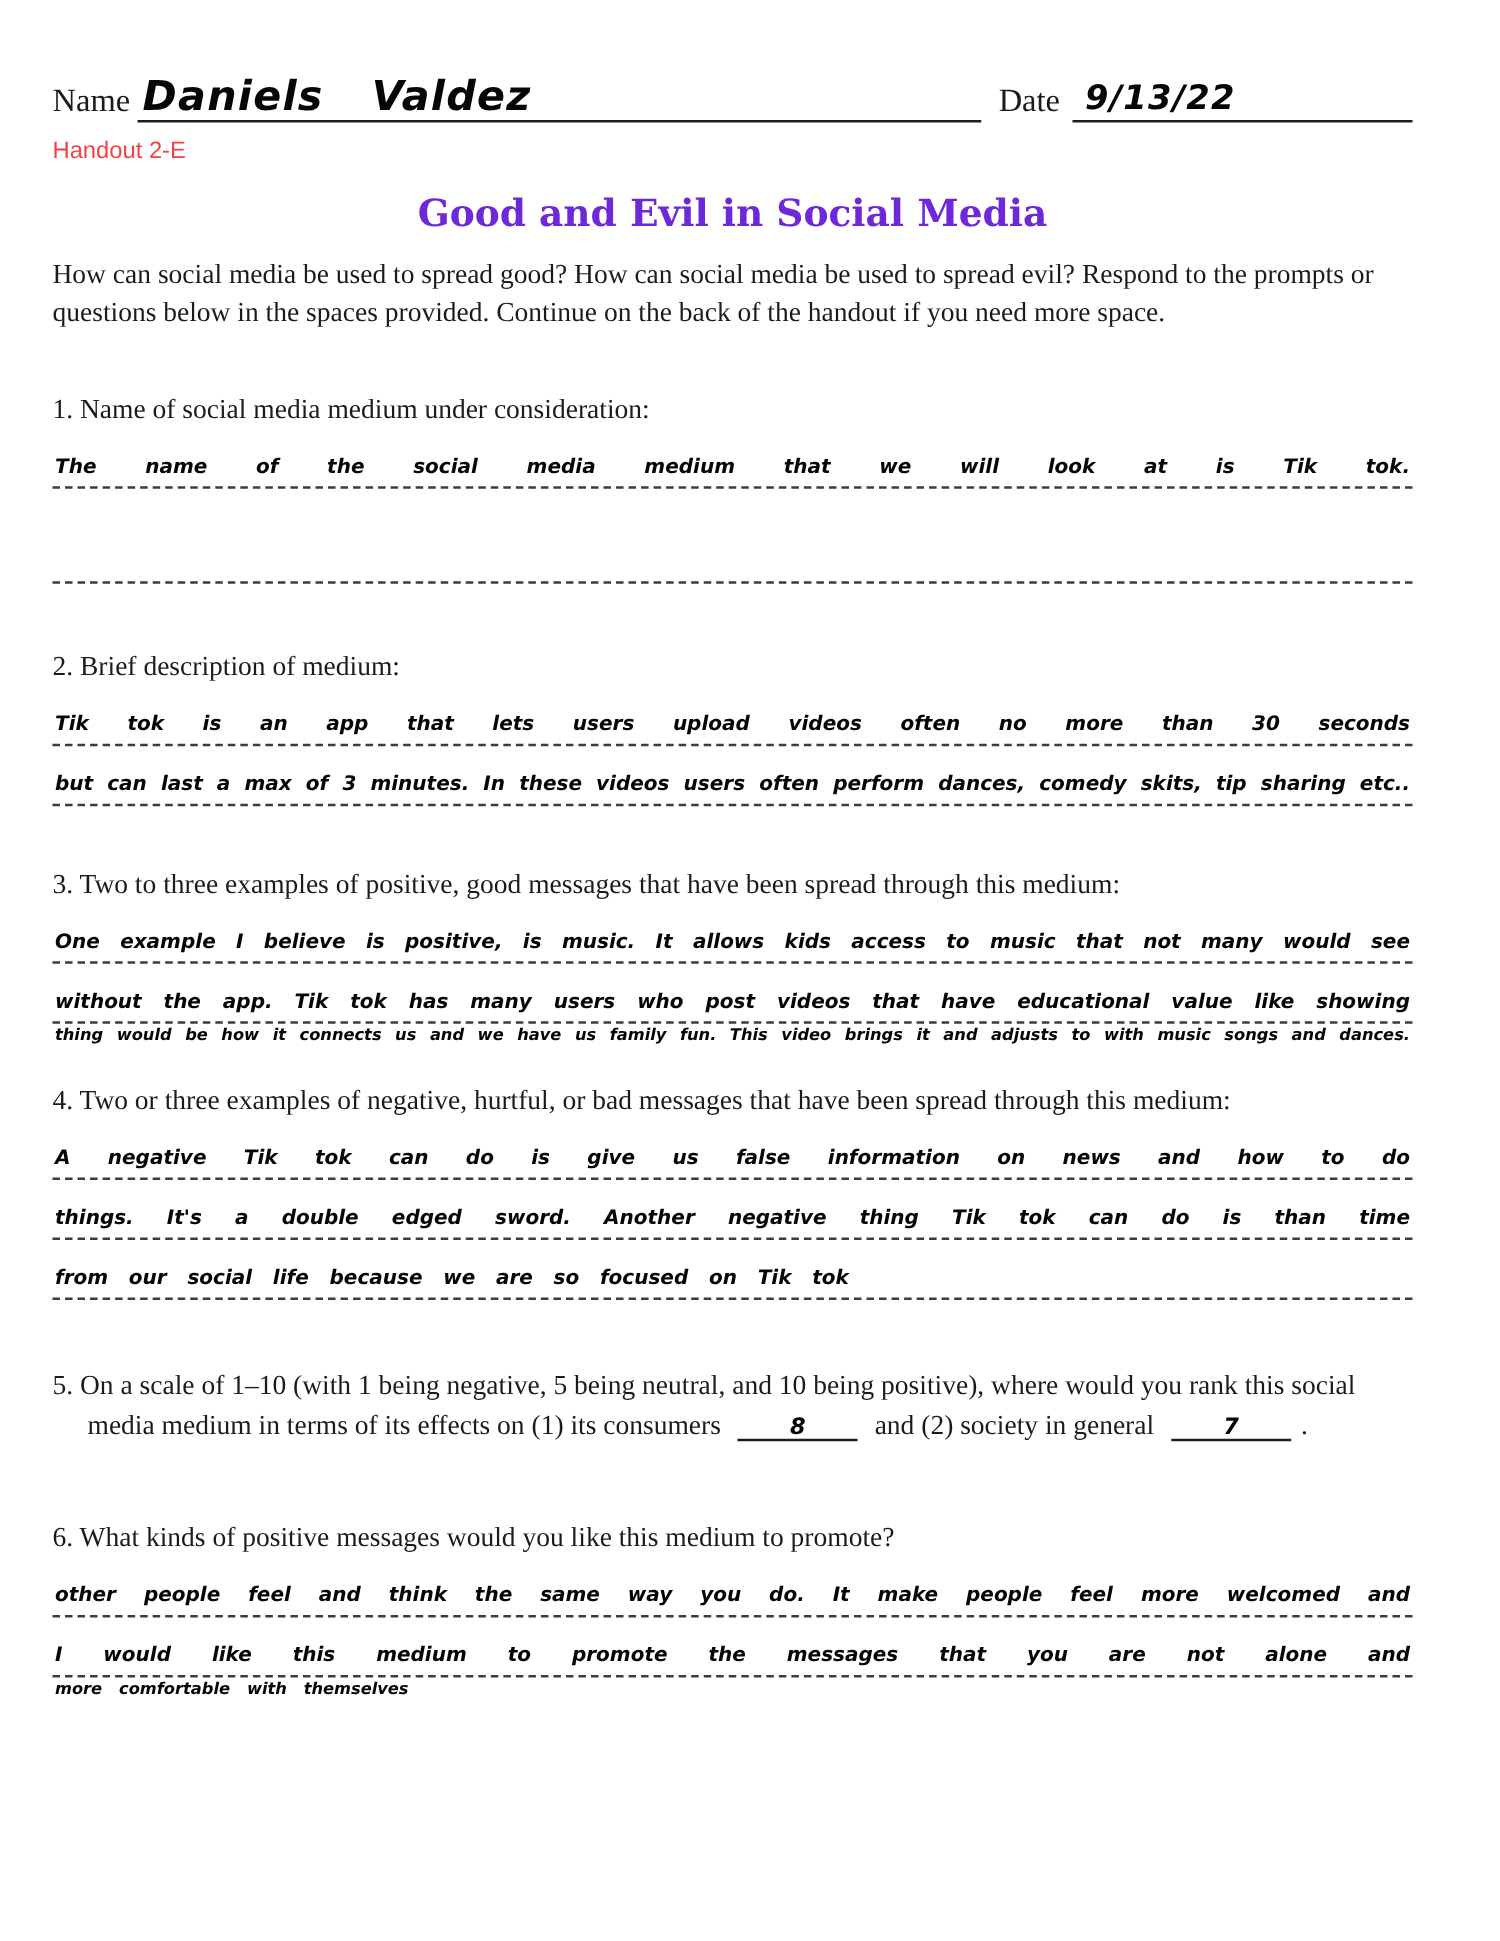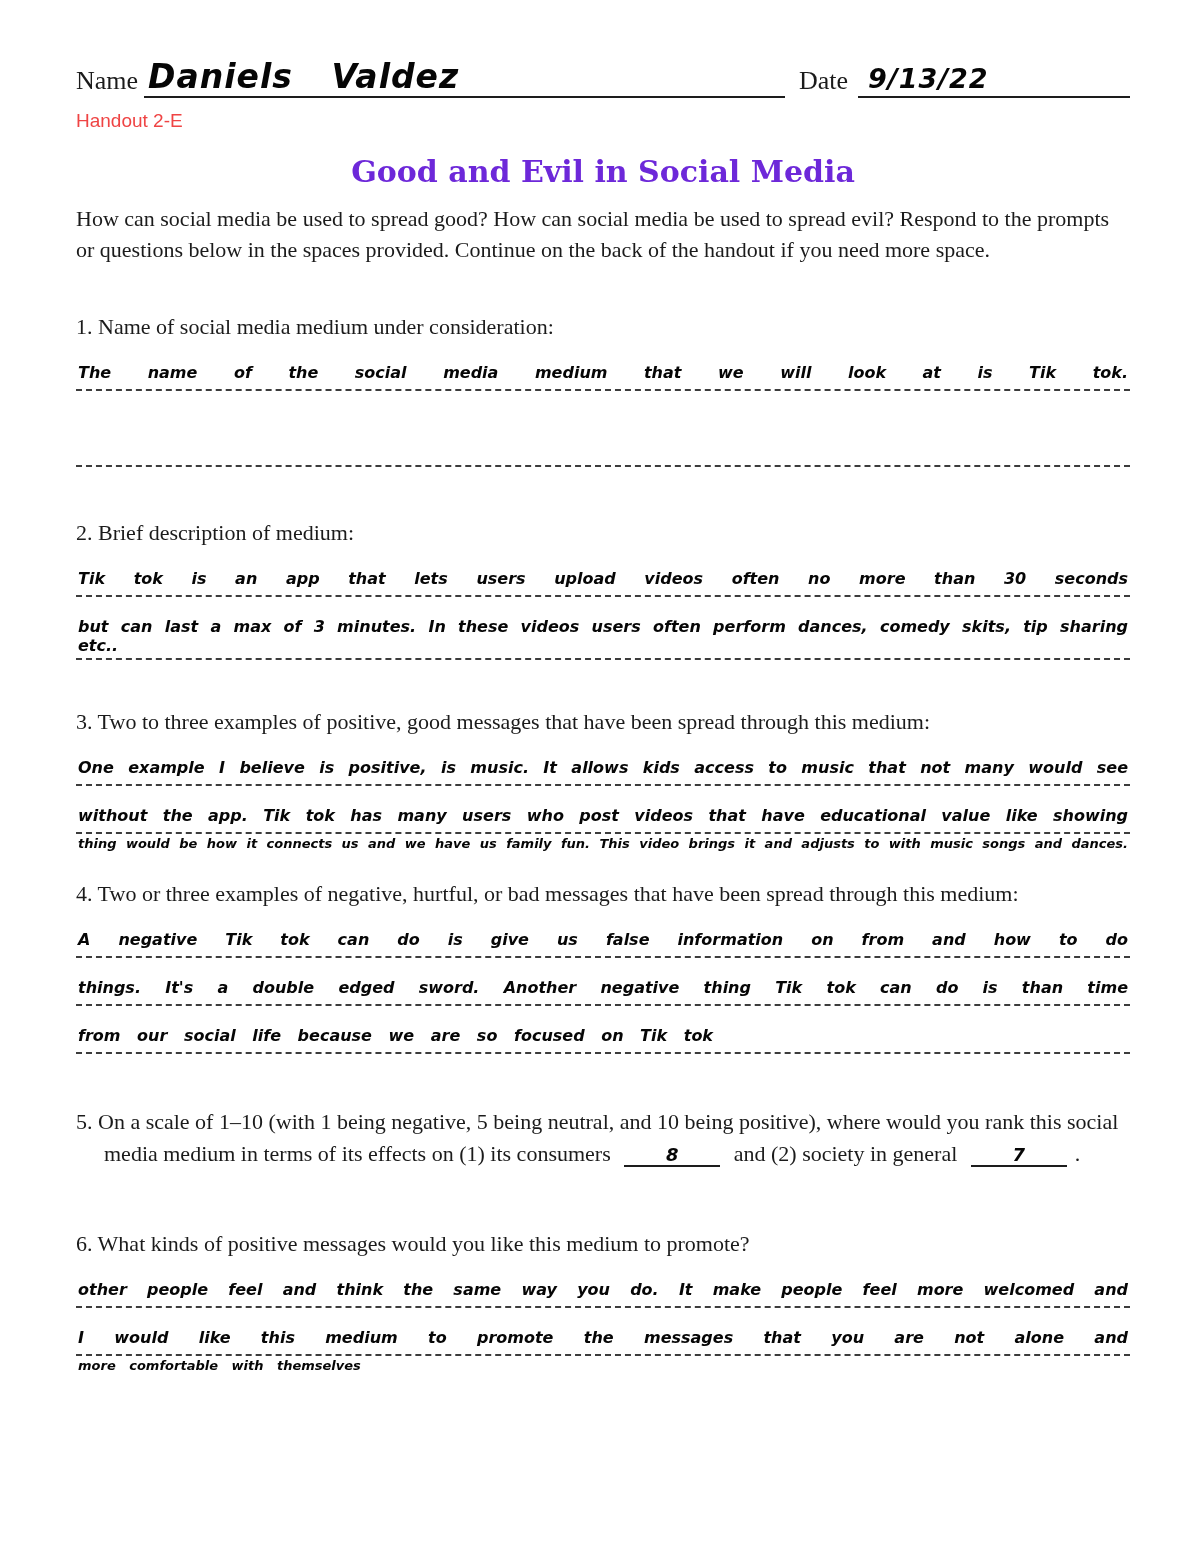--- a/index.html
+++ b/index.html
@@ -2,21 +2,21 @@
 <html><head>
 <meta charset="utf-8">
 <style>
   html, body { margin: 0; padding: 0; background: #e9e9e9; }
   .page {
     width: 1200px;
     height: 1553px;
     margin: 0 auto;
     background: #ffffff;
     box-sizing: border-box;
-    padding: 56px 70px 40px 76px;
+    padding: 56px 70px 40px 42px;
     font-family: "Liberation Serif", serif;
     color: #1b1b1b;
     position: relative;
     overflow: hidden;
   }
 
   
   .header-row {
     display: flex;
     align-items: flex-end;
@@ -202,21 +202,21 @@
       <span class="hw">without the app. Tik tok has many users who post videos that have educational value like showing</span>
     </div>
     <div class="squeezed-line">
       <span class="hw">thing would be how it connects us and we have us family fun. This video brings it and adjusts to with music songs and dances.</span>
     </div>
   </section>
 
   <section class="question q4">
     <p class="q-prompt">4. Two or three examples of negative, hurtful, or bad messages that have been spread through this medium:</p>
     <div class="answer-line">
-      <span class="hw">A negative Tik tok can do is give us false information on from and how to do</span>
+      <span class="hw">A negative Tik tok can do is give us false information on news and how to do</span>
     </div>
     <div class="answer-line">
       <span class="hw">things. It's a double edged sword. Another negative thing Tik tok can do is than time</span>
     </div>
     <div class="answer-line">
       <span class="hw nospread">from our social life because we are so focused on Tik tok</span>
     </div>
   </section>
 
   <section class="question q5">

